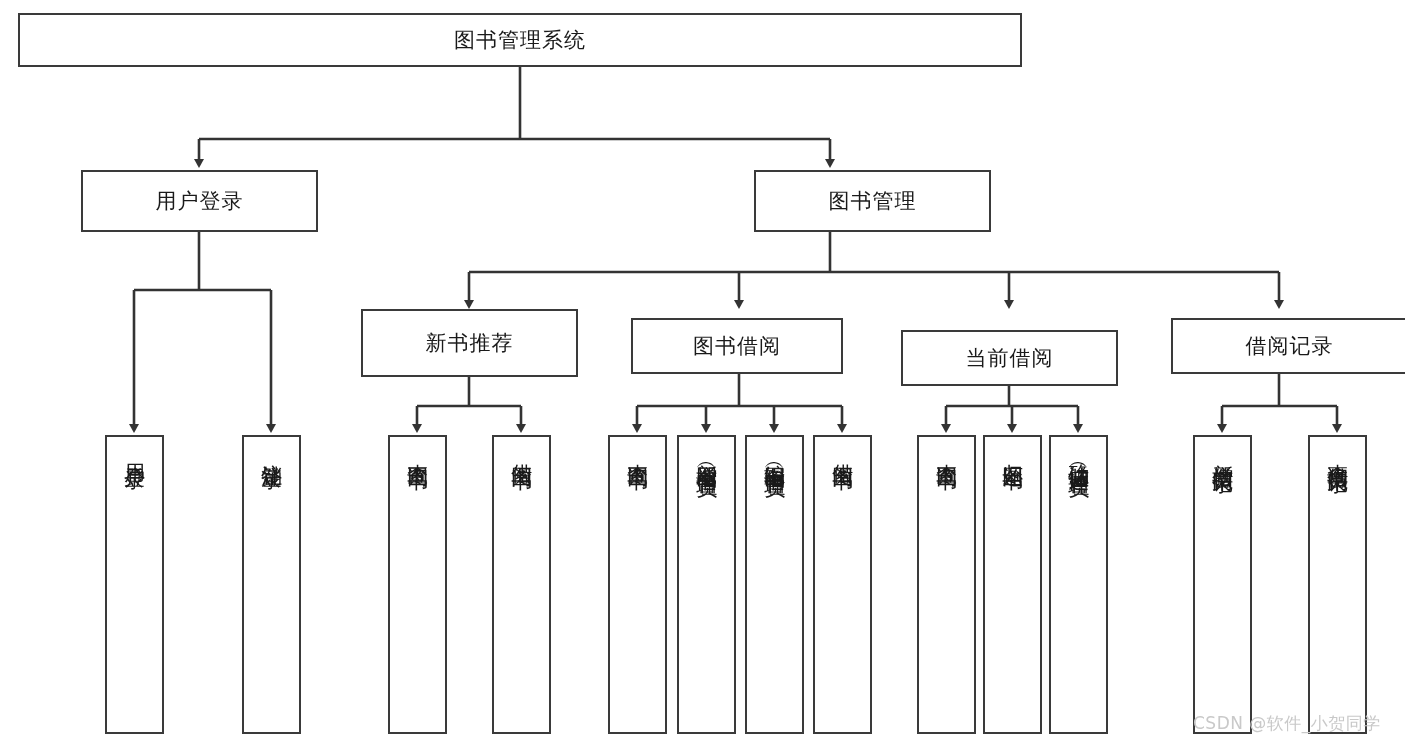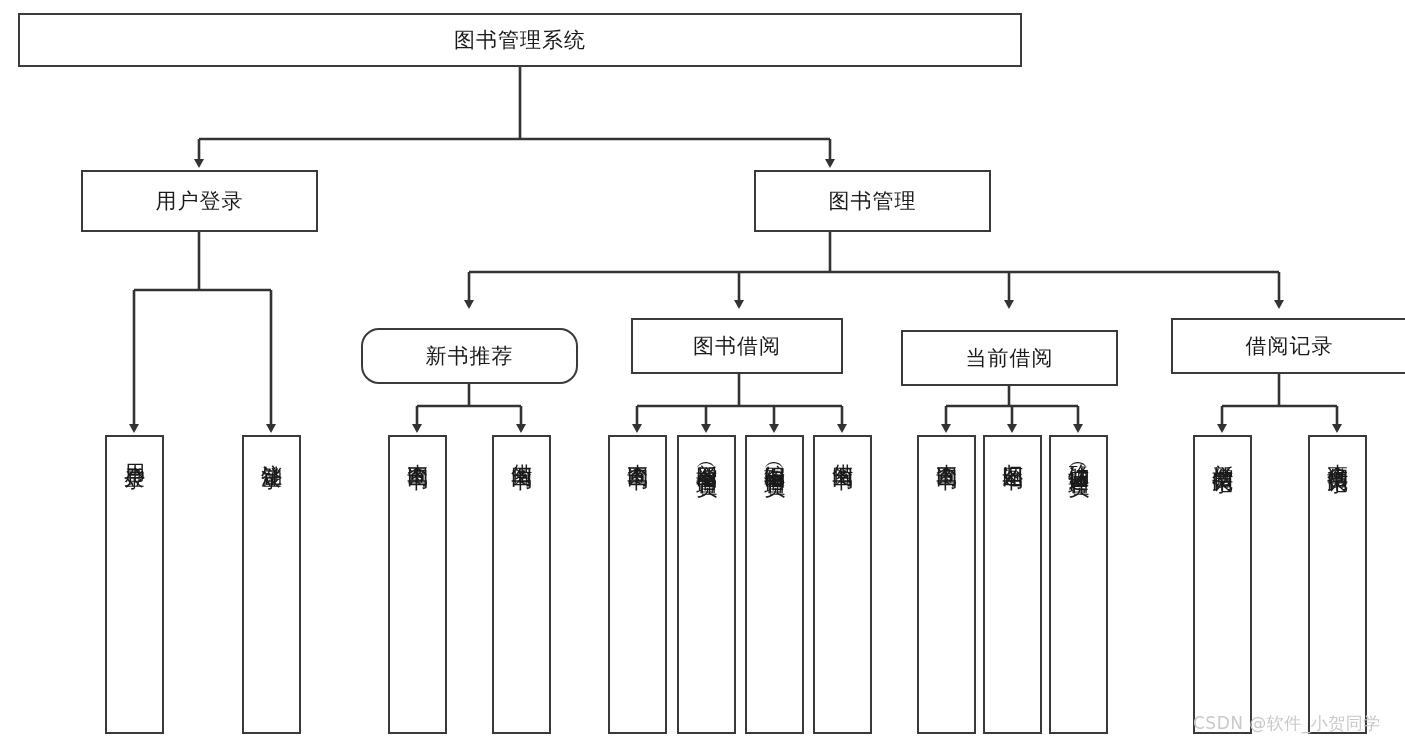--- a/index.html
+++ b/index.html
@@ -124,21 +124,21 @@
     <span class="label">图书管理系统</span>
   </div>
 
   <div class="node horizontal" style="left:81px; top:170px; width:237px; height:62px;">
     <span class="label">用户登录</span>
   </div>
   <div class="node horizontal" style="left:711px; top:170px; width:237px; height:62px;margin-left:43px;">
     <span class="label">图书管理</span>
   </div>
 
-  <div class="node horizontal" style="left:361px; top:328px; width:217px; height:56px;border-radius:18px;">
+  <div class="node horizontal" style="left:361px; top:309px; width:217px; height:68px;">
     <span class="label">新书推荐</span>
   </div>
   <div class="node horizontal" style="left:631px; top:318px; width:212px; height:56px;font-family:Liberation Serif, serif;">
     <span class="label">图书借阅</span>
   </div>
   <div class="node horizontal" style="left:901px; top:318px; width:217px; height:56px;margin-top:12px;">
     <span class="label">当前借阅</span>
   </div>
   <div class="node horizontal" style="left:1171px; top:318px; width:237px; height:56px;">
     <span class="label">借阅记录</span>

